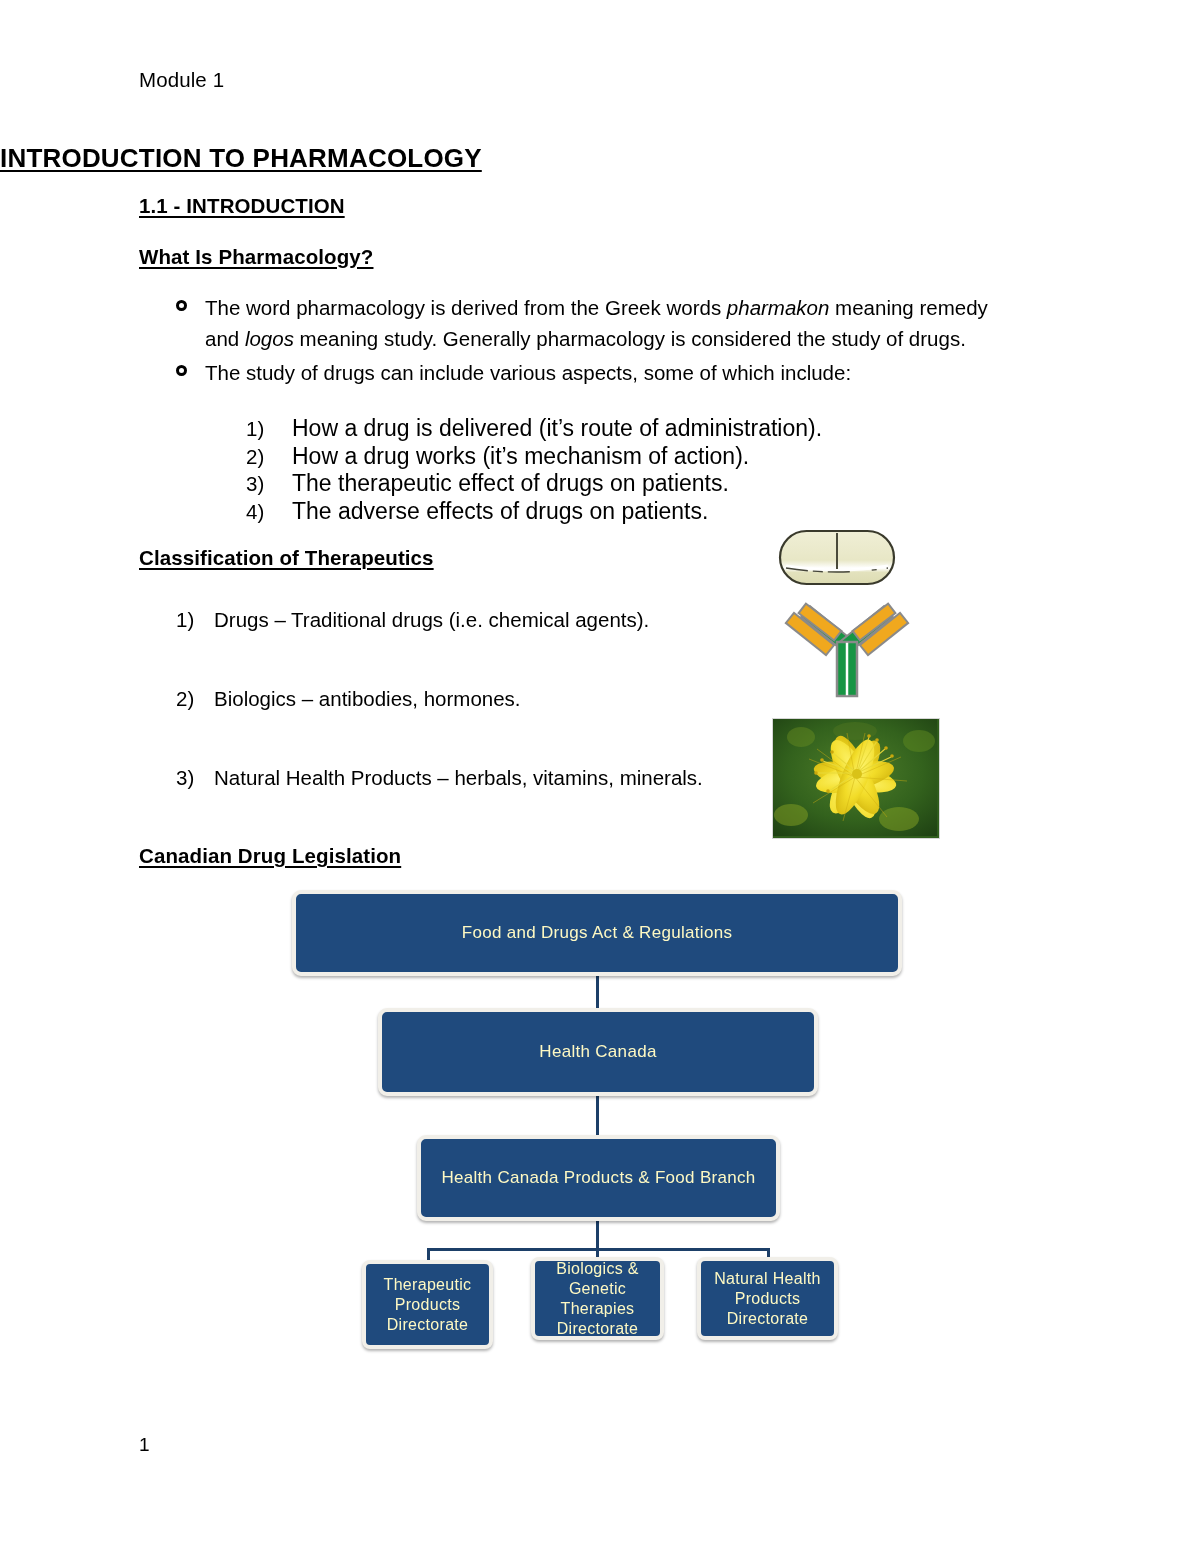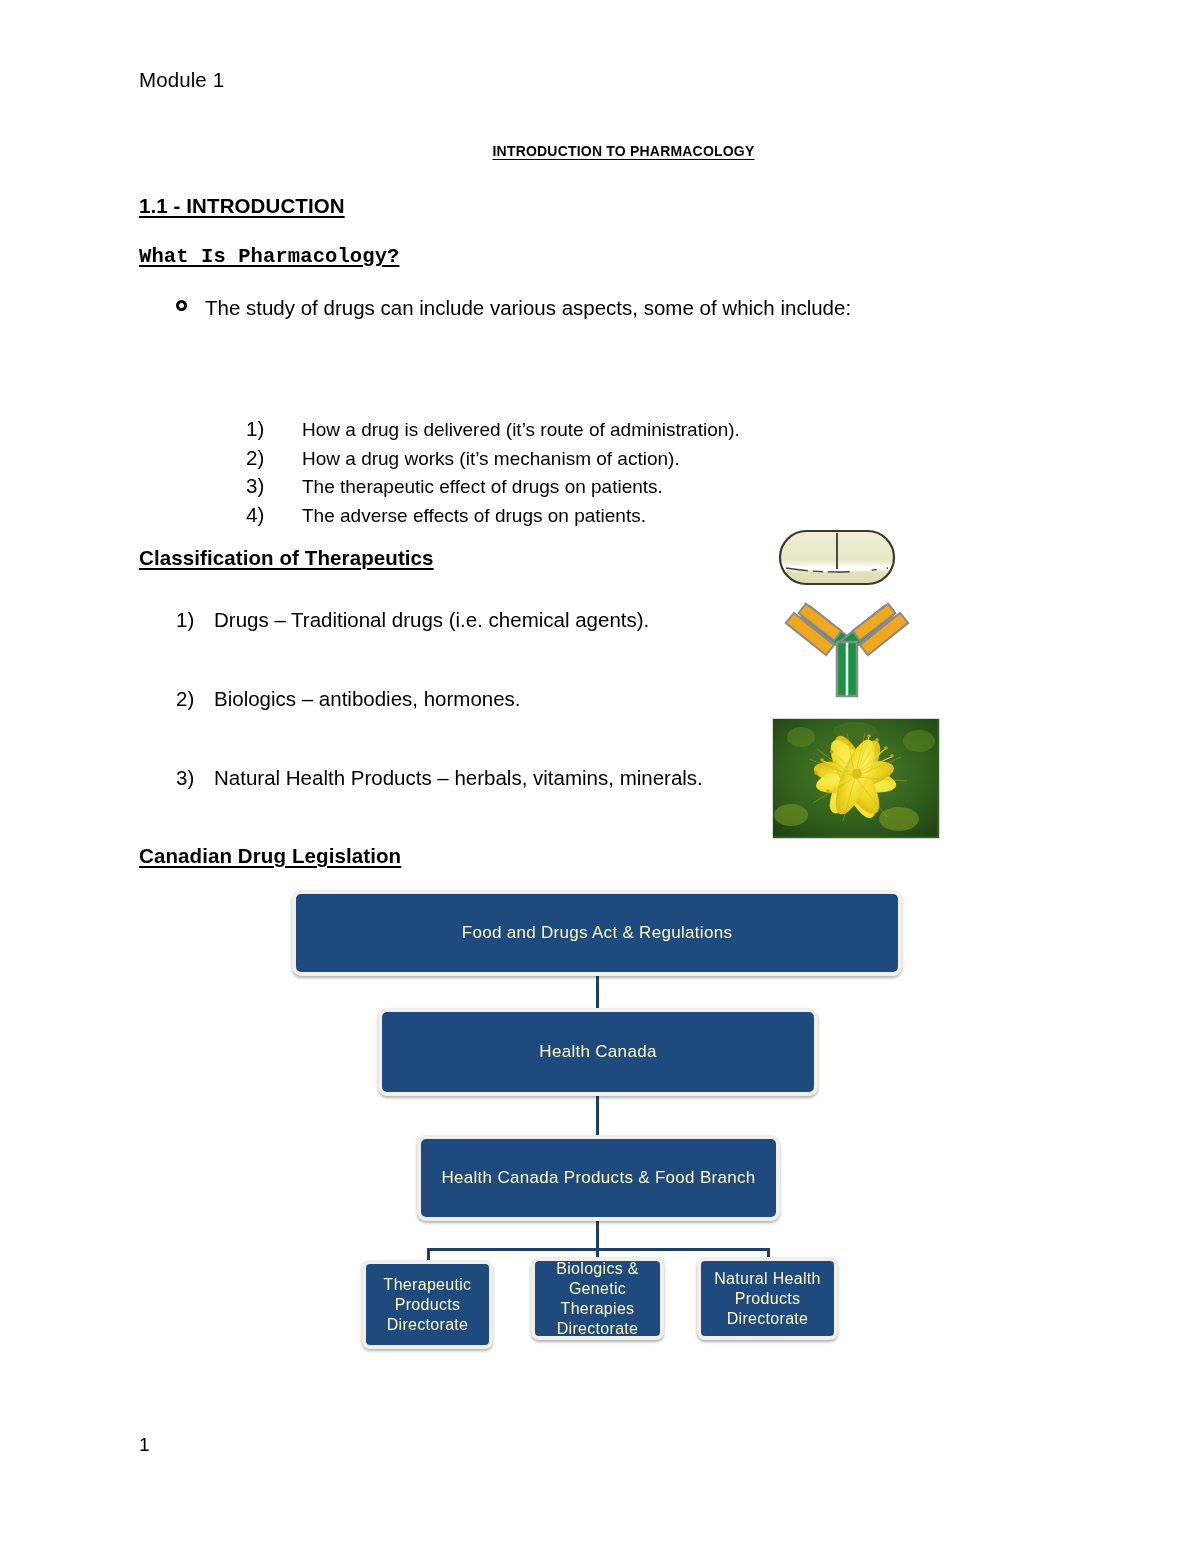--- a/index.html
+++ b/index.html
@@ -31,40 +31,38 @@
     left: 139px;
     top: 68px;
     font-size: 20.5px;
     letter-spacing: 0.1px;
   }
 
   .doc-title {
     left: 0;
     right: 0;
     top: 143px;
-    text-align: center;
-    font-size: 14px;
+    font-size: 26px;
     font-weight: bold;
     text-decoration: underline;
     text-underline-offset: 3px;
     letter-spacing: 0.2px;
-    margin-left: 47px;
   }
 
   .h1 {
     left: 139px;
     font-size: 20.5px;
     font-weight: bold;
     text-decoration: underline;
     text-underline-offset: 3px;
     letter-spacing: 0.1px;
     white-space: nowrap;
   }
   .h1.s11   { top: 194px; }
-  .h1.whatis{ top: 245px; font-family: Liberation Mono, monospace; }
+  .h1.whatis{ top: 245px; }
   .h1.classif { top: 546px; text-align: center; }
   .h1.canleg  { top: 844px; }
 
   
   .bullets {
     left: 176px;
     top: 292px;
     width: 845px;
   }
   .bullet-row {
@@ -96,21 +94,21 @@
   }
   .num-row {
     display: flex;
     align-items: baseline;
     line-height: 27.5px;
   }
   .num-marker {
     flex: 0 0 46px;
     font-size: 20.5px;
   }
-  .num-text { font-size: 19px; margin-left: 10px; }
+  .num-text { font-size: 23px; }
 
   
   .classlist {
     left: 176px;
     top: 608px;
     width: 620px;
   }
   .class-row {
     display: flex;
     align-items: baseline;
@@ -187,20 +185,24 @@
   <div class="abs module-label">Module 1</div>
 
   <div class="abs doc-title">INTRODUCTION TO PHARMACOLOGY</div>
 
   <div class="abs h1 s11">1.1 - INTRODUCTION</div>
 
   <div class="abs h1 whatis">What Is Pharmacology?</div>
 
   <div class="abs bullets">
 
+    <div class="bullet-row">
+      <span class="ring"></span>
+      <span class="bullet-text"><span>The word pharmacology is derived from the Greek words </span><i>pharmakon</i><span> meaning remedy and </span><i>logos</i><span> meaning study.  Generally pharmacology is considered the study of drugs.</span></span>
+    </div>
 
     <div class="bullet-row">
       <span class="ring"></span>
       <span class="bullet-text">The study of drugs can include various aspects, some of which include:</span>
     </div>
 
   </div>
 
   <div class="abs numlist">
     <div class="num-row">

